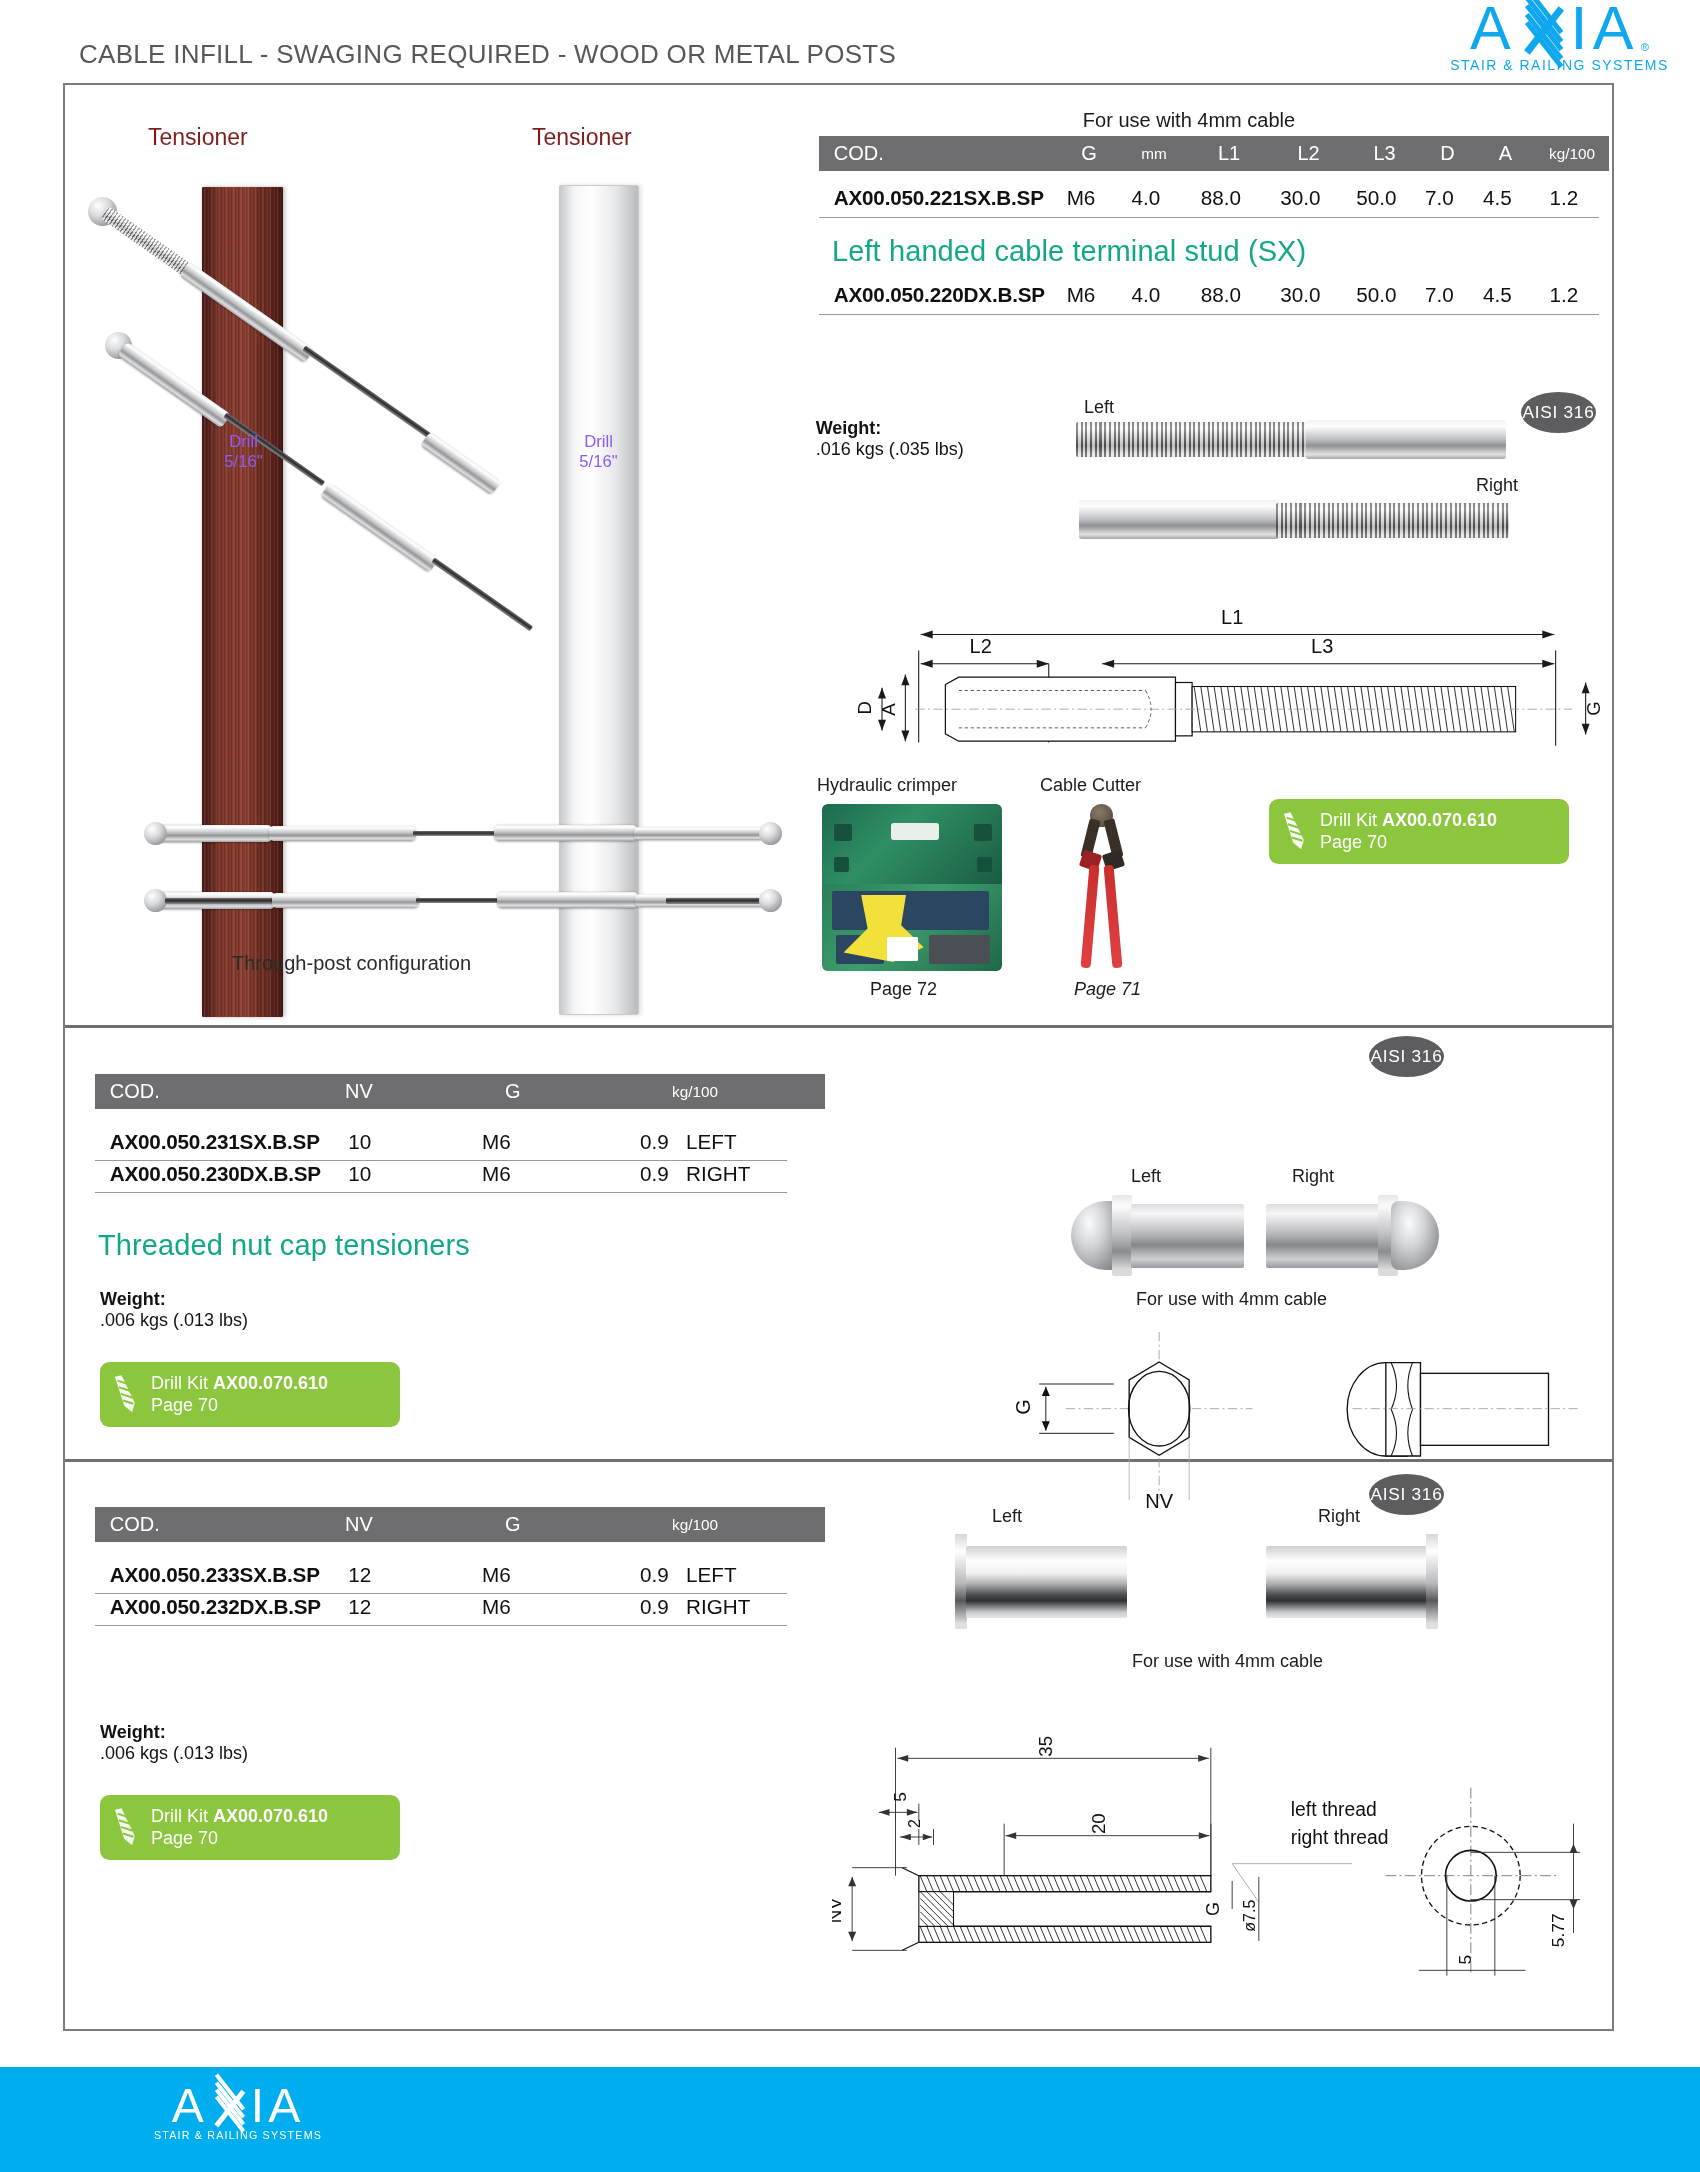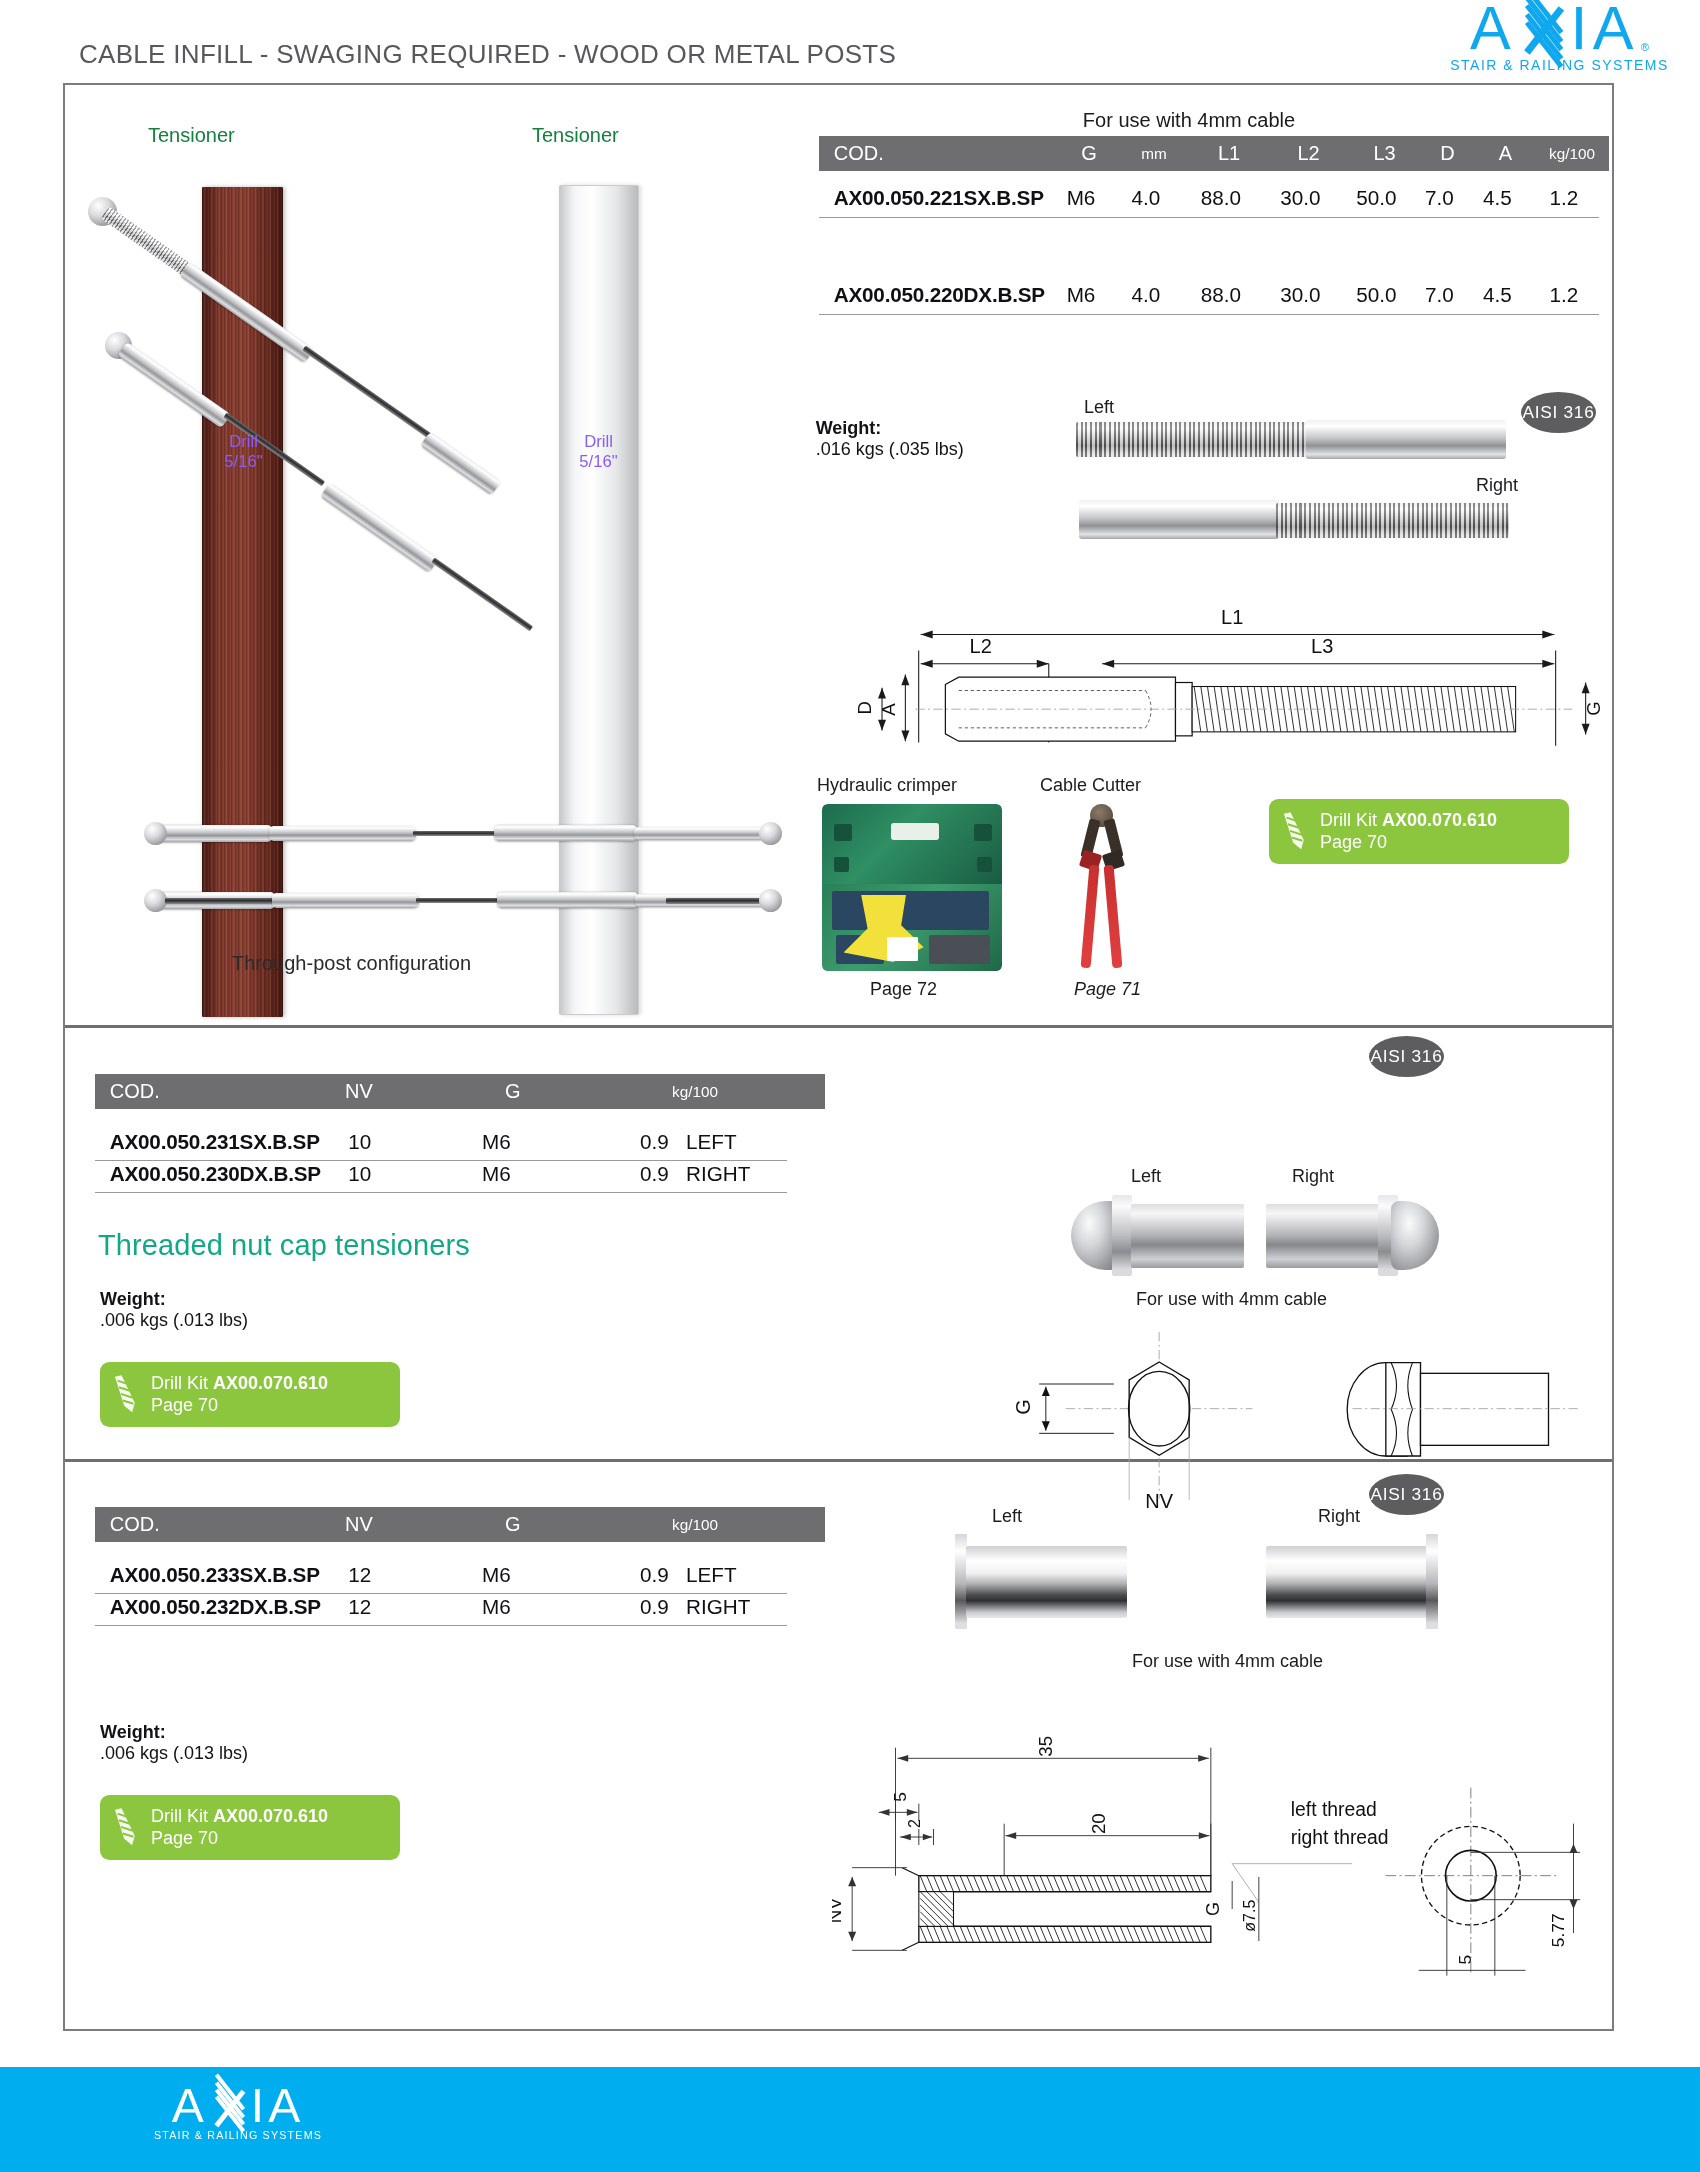--- a/index.html
+++ b/index.html
@@ -31,21 +31,21 @@
   
   .frame {
     position: absolute; left: 63px; top: 83px;
     width: 1551px; height: 1948px;
     border: 2.7px solid #7c7c7e; background: #fff;
   }
   .divider { position: absolute; left: 0; width: 100%; height: 3.3px; background: #6f6f71; }
 
   
   .photo-panel { position: absolute; left: 0; top: 0; width: 737px; height: 940px; }
-  .cap { position: absolute; font-size: 20px; color: #15803d; white-space: nowrap; }
+  .cap { position: absolute; font-size: 23px; color: #7f1d1d; white-space: nowrap; }
   .post {
     position: absolute; border-radius: 1.3px;
   }
   .post-wood {
     left: 137px; top: 102px; width: 81px; height: 830px;
     background:
       repeating-linear-gradient(90deg,
         rgba(0,0,0,.22) 0px, rgba(0,0,0,.04) 1.3px, rgba(255,255,255,.10) 2.7px,
         rgba(0,0,0,.16) 4px, rgba(0,0,0,.02) 6px, rgba(255,255,255,.06) 7.3px),
       linear-gradient(90deg,#4a1b14 0%, #80362a 22%, #8e4031 50%, #6c2a1f 80%, #441710 100%);
@@ -274,20 +274,21 @@
         <span class="code u-line" style="width:232px;padding-left:14.7px;height:32px;">AX00.050.221SX.B.SP</span>
         <span class="u-line" style="width:60px;text-align:center;height:32px;">M6</span>
         <span class="u-line" style="width:70px;text-align:center;height:32px;">4.0</span>
         <span class="u-line" style="width:80px;text-align:center;height:32px;">88.0</span>
         <span class="u-line" style="width:79px;text-align:center;height:32px;">30.0</span>
         <span class="u-line" style="width:73px;text-align:center;height:32px;">50.0</span>
         <span class="u-line" style="width:53px;text-align:center;height:32px;">7.0</span>
         <span class="u-line" style="width:63px;text-align:center;height:32px;">4.5</span>
         <span class="u-line" style="width:70px;text-align:center;height:32px;">1.2</span>
       </div>
+      <div class="teal" style="position:absolute;left:23px;top:150px;">Left handed cable terminal stud (SX)</div>
 
       <div class="trow" style="position:absolute;left:10px;top:197px;width:790px;height:33px;">
         <span class="code u-line" style="width:232px;padding-left:14.7px;height:32px;">AX00.050.220DX.B.SP</span>
         <span class="u-line" style="width:60px;text-align:center;height:32px;">M6</span>
         <span class="u-line" style="width:70px;text-align:center;height:32px;">4.0</span>
         <span class="u-line" style="width:80px;text-align:center;height:32px;">88.0</span>
         <span class="u-line" style="width:79px;text-align:center;height:32px;">30.0</span>
         <span class="u-line" style="width:73px;text-align:center;height:32px;">50.0</span>
         <span class="u-line" style="width:53px;text-align:center;height:32px;">7.0</span>
         <span class="u-line" style="width:63px;text-align:center;height:32px;">4.5</span>

